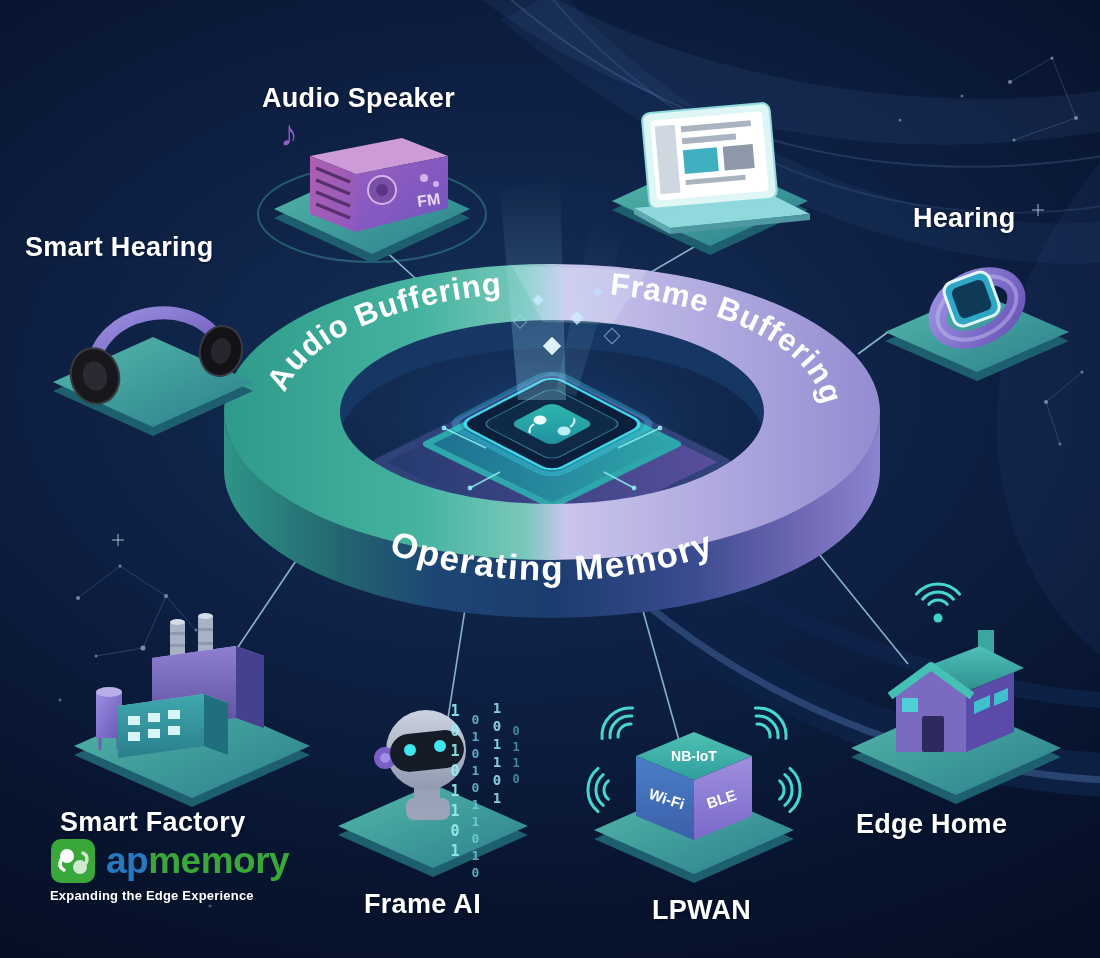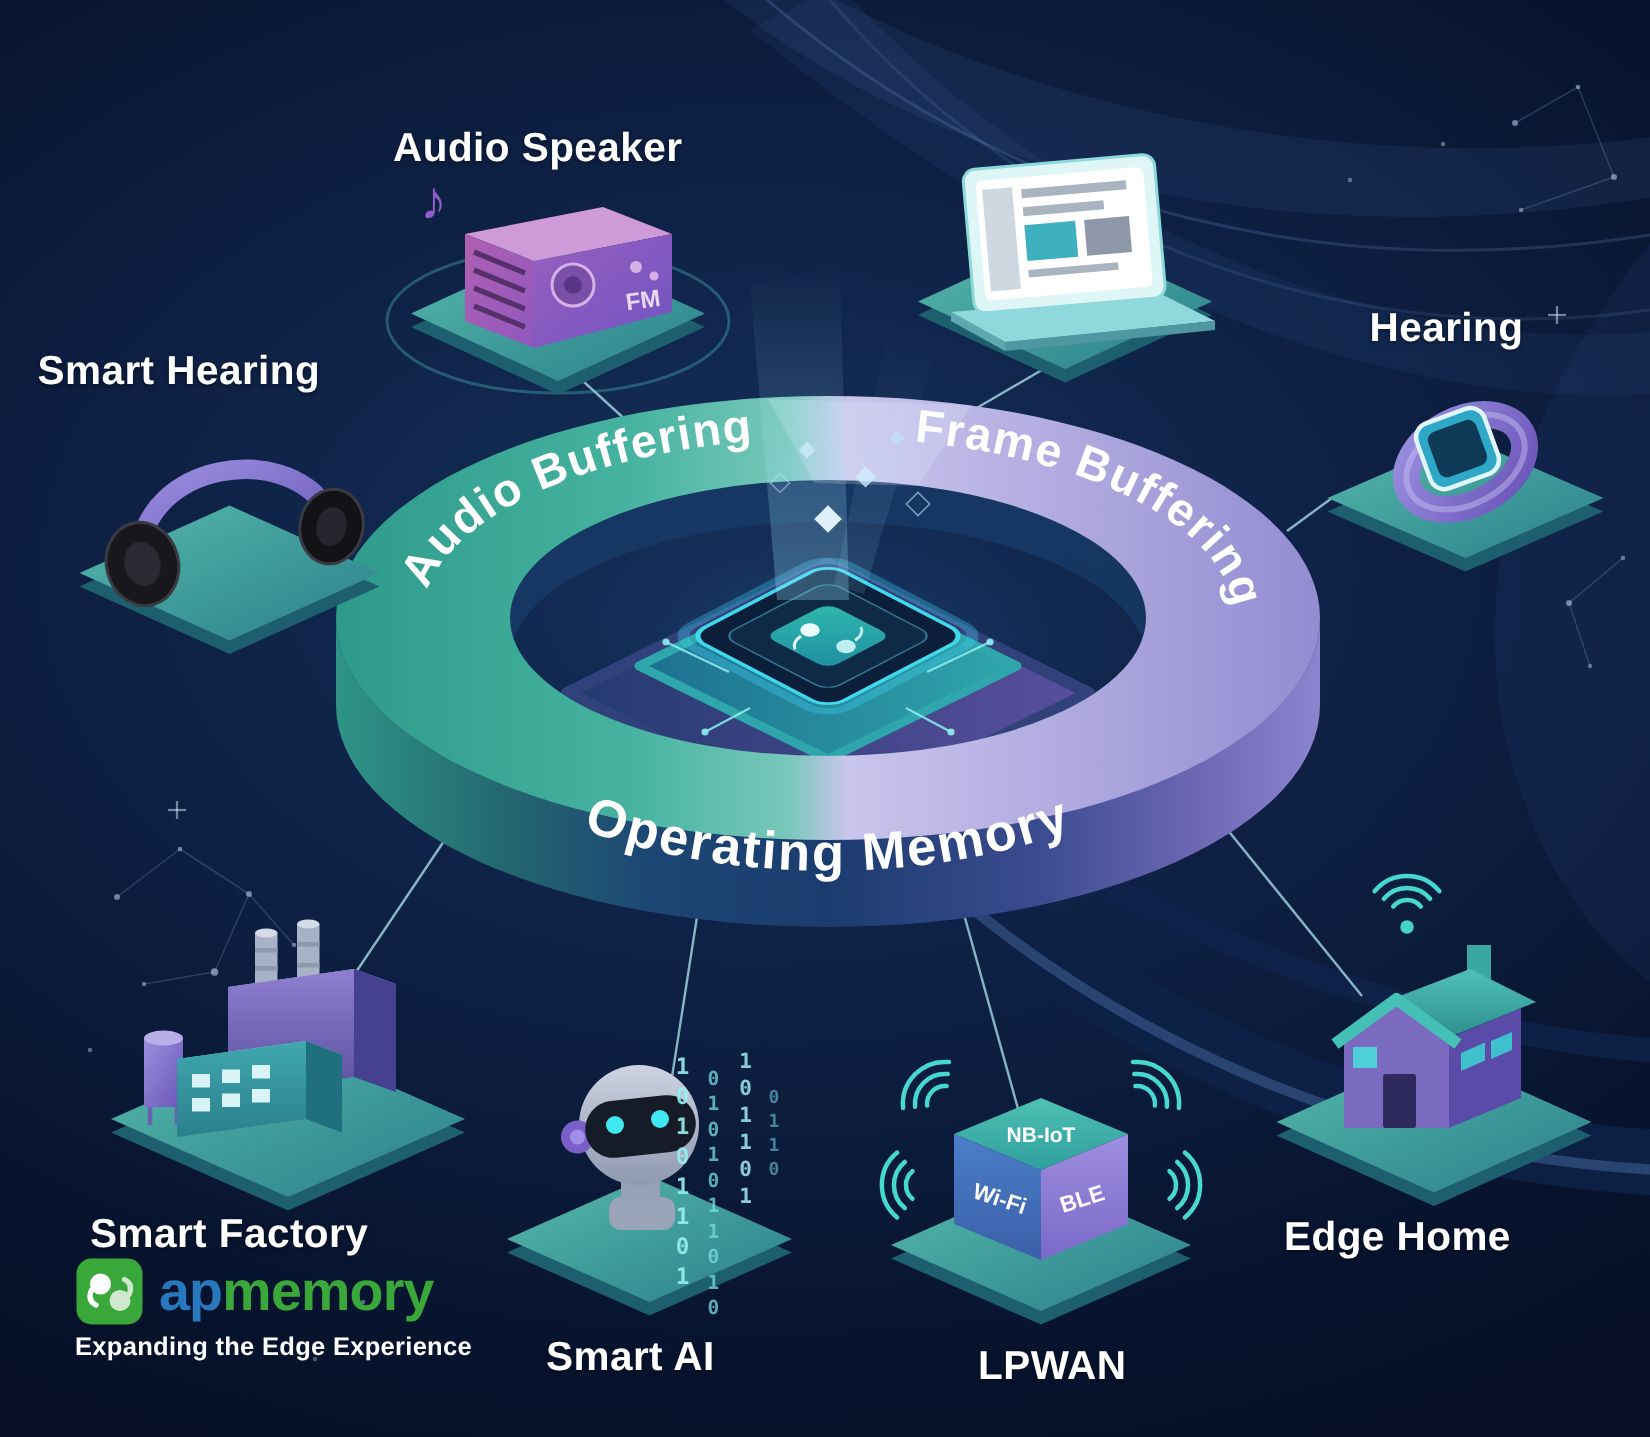--- a/index.html
+++ b/index.html
@@ -17,21 +17,21 @@
   .binary{
     position:absolute;writing-mode:vertical-rl;text-orientation:upright;
     font-family:"DejaVu Sans Mono",monospace;font-weight:700;line-height:1;
     letter-spacing:2px;user-select:none;
   }
   .logo{position:absolute;left:50px;top:838px;width:320px;}
   .logo-row{display:flex;align-items:center;gap:10px;}
   .logo-text{font-size:37px;font-weight:700;letter-spacing:-0.5px;}
   .logo-ap{color:#2878be;}
   .logo-memory{color:#3aa73a;}
-  .logo-tagline{color:#ffffff;font-weight:700;font-size:17px;margin-top:4px;letter-spacing:.2px;}
+  .logo-tagline{color:#ffffff;font-weight:700;font-size:13px;margin-top:4px;letter-spacing:.2px;}
   svg text{font-family:"Liberation Sans",sans-serif;}
   .ring-text{fill:#ffffff;font-weight:700;}
 </style>
 </head>
 <body>
 
 <div class="stage">
 
   <svg width="0" height="0" class="abs" aria-hidden="true">
     <defs>
@@ -381,21 +381,21 @@
       <circle cx="57" cy="70" r="5" fill="#9f8fe8"></circle>
       <rect x="62" y="44" width="74" height="38" rx="19" transform="rotate(-6 99 63)" fill="#161b28"></rect>
       <circle cx="82" cy="62" r="6" fill="#3fe8ee"></circle>
       <circle cx="112" cy="58" r="6" fill="#3fe8ee"></circle>
     </g>
   </svg>
   <div class="binary" style="left:447px;top:702px;font-size:15px;color:rgba(150,240,240,0.9)">10101101</div>
   <div class="binary" style="left:469px;top:712px;font-size:13px;color:rgba(120,220,230,0.75)">0101011010</div>
   <div class="binary" style="left:490px;top:700px;font-size:14px;color:rgba(160,235,245,0.85)">101101</div>
   <div class="binary" style="left:510px;top:724px;font-size:12px;color:rgba(110,200,220,0.6)">0110</div>
-  <div class="node-label" style="left:364px;top:889px">Smart AI</div>
+  <div class="node-label" style="left:364px;top:889px">Frame AI</div>
 
   <svg class="abs" style="left:582px;top:688px" width="225" height="200" viewBox="0 0 225 200">
     <polygon points="112,195 212,151 112,107 12,151" fill="#1d5f6e"></polygon>
     <polygon points="112,186 212,142 112,98 12,142" fill="url(#gPlat)"></polygon>
     <g>
       <polygon points="112,44 170,68 112,92 54,68" fill="url(#gCubeTop)"></polygon>
       <polygon points="54,68 112,92 112,152 54,128" fill="url(#gCubeL)"></polygon>
       <polygon points="170,68 112,92 112,152 170,128" fill="url(#gCubeR)"></polygon>
       <text x="112" y="73" text-anchor="middle" font-size="14" font-weight="700" fill="#ffffff">NB-IoT</text>
       <text x="83" y="116" text-anchor="middle" font-size="15" font-weight="700" fill="#ffffff" transform="rotate(18 83 116)">Wi-Fi</text>

